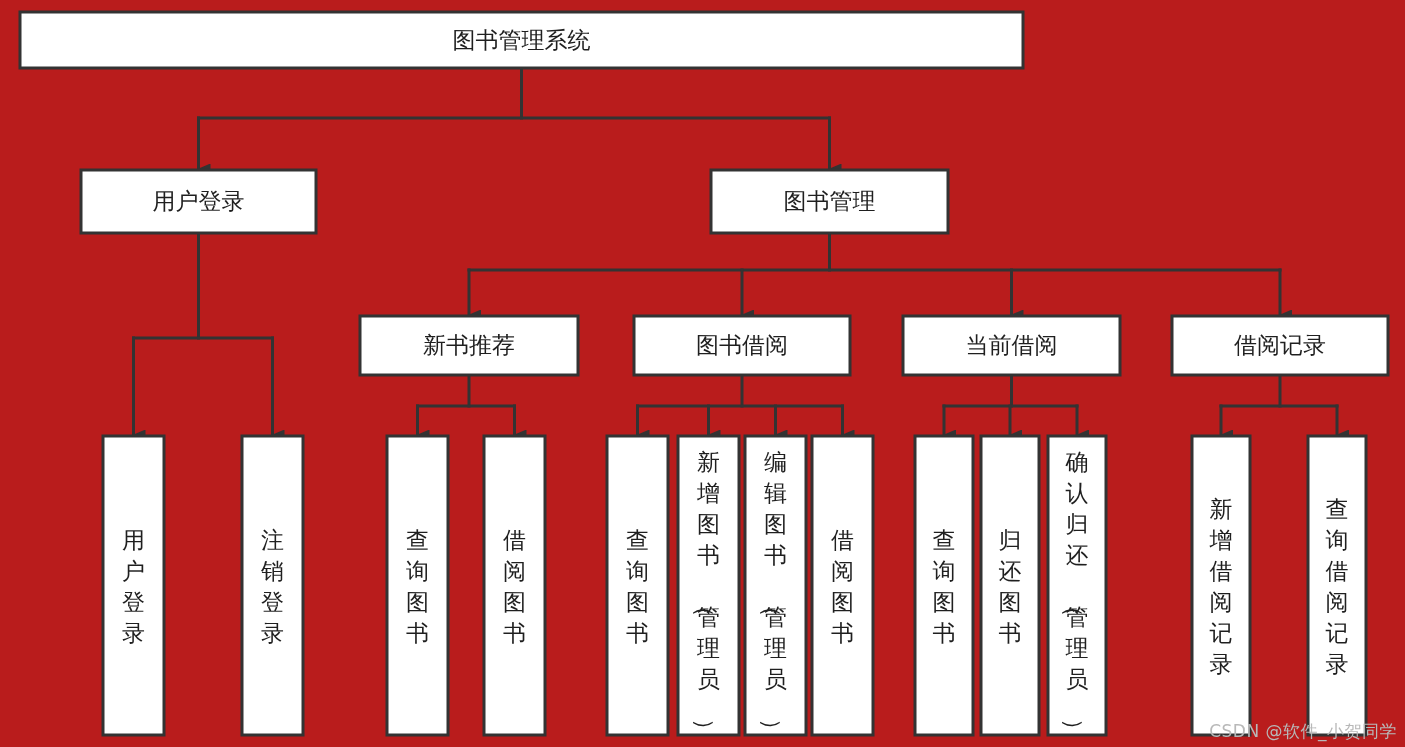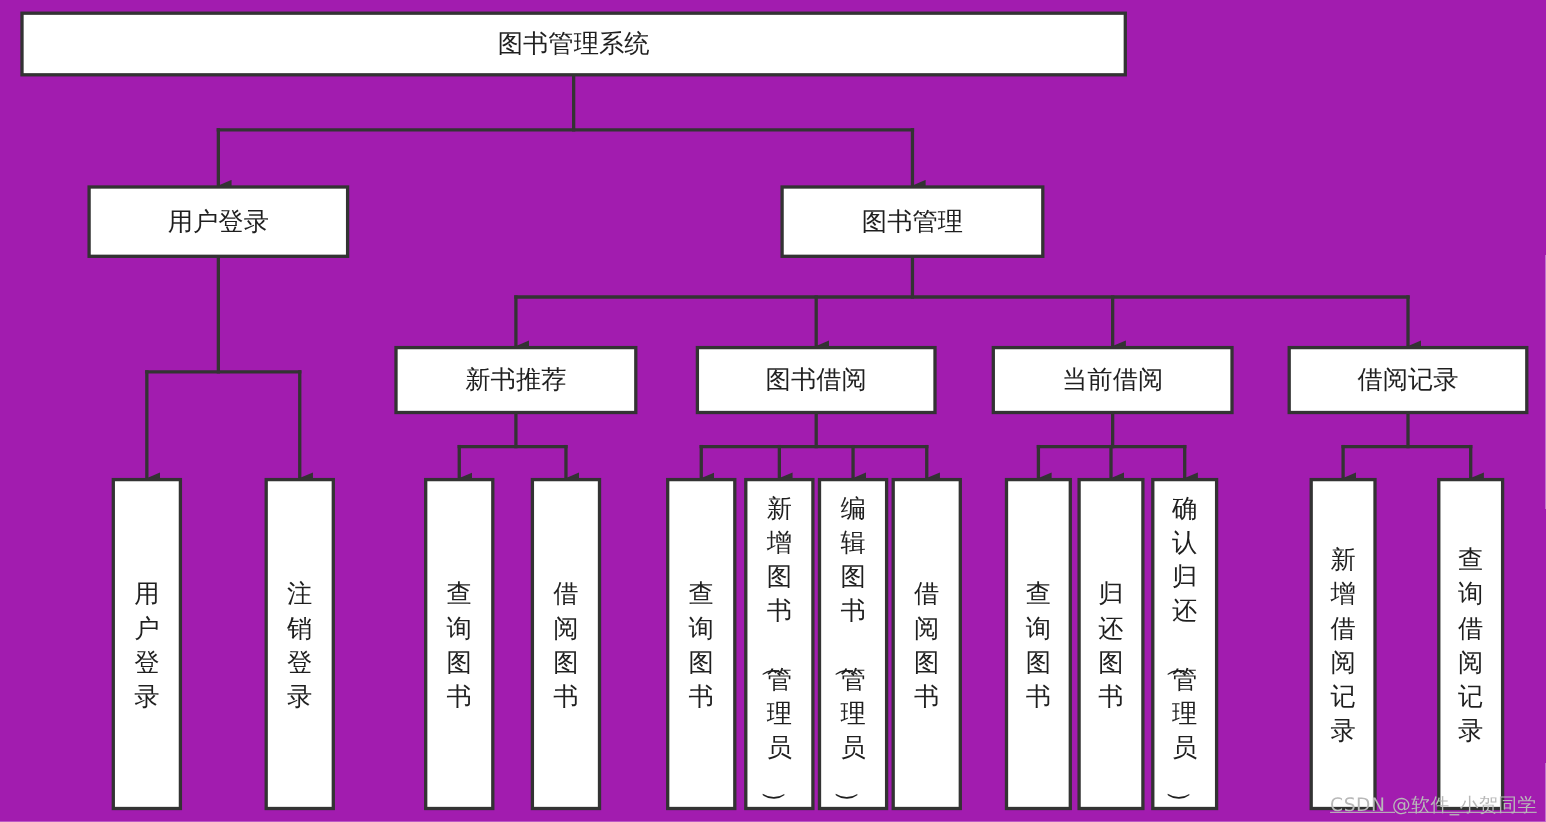--- a/index.html
+++ b/index.html
@@ -10,21 +10,21 @@
   body {
     width: 1405px;
     height: 747px;
     font-family: "DejaVu Sans", "Liberation Sans", sans-serif;
     overflow: hidden;
   }
   #diagram-root {
     position: relative;
     width: 1405px;
     height: 747px;
-    background: #a21caf;
+    background: #b91c1c;
   }
   svg.flow {
     position: absolute;
     left: 0;
     top: 0;
     width: 1405px;
     height: 747px;
   }
   .node-rect {
     fill: #ffffff;
@@ -53,21 +53,20 @@
   .watermark {
     position: absolute;
     right: 8px;
     bottom: 4px;
     font-family: "DejaVu Sans", "Liberation Sans", sans-serif;
     font-size: 17px;
     color: #b8b8b8;
     letter-spacing: 0.5px;
     white-space: nowrap;
     user-select: none;
-    text-decoration: underline;
   }
 </style>
 </head>
 <body>
 
 <div id="diagram-root">
 
   <svg class="flow" viewBox="0 0 1405 747" xmlns="http://www.w3.org/2000/svg">
 
     <defs>

